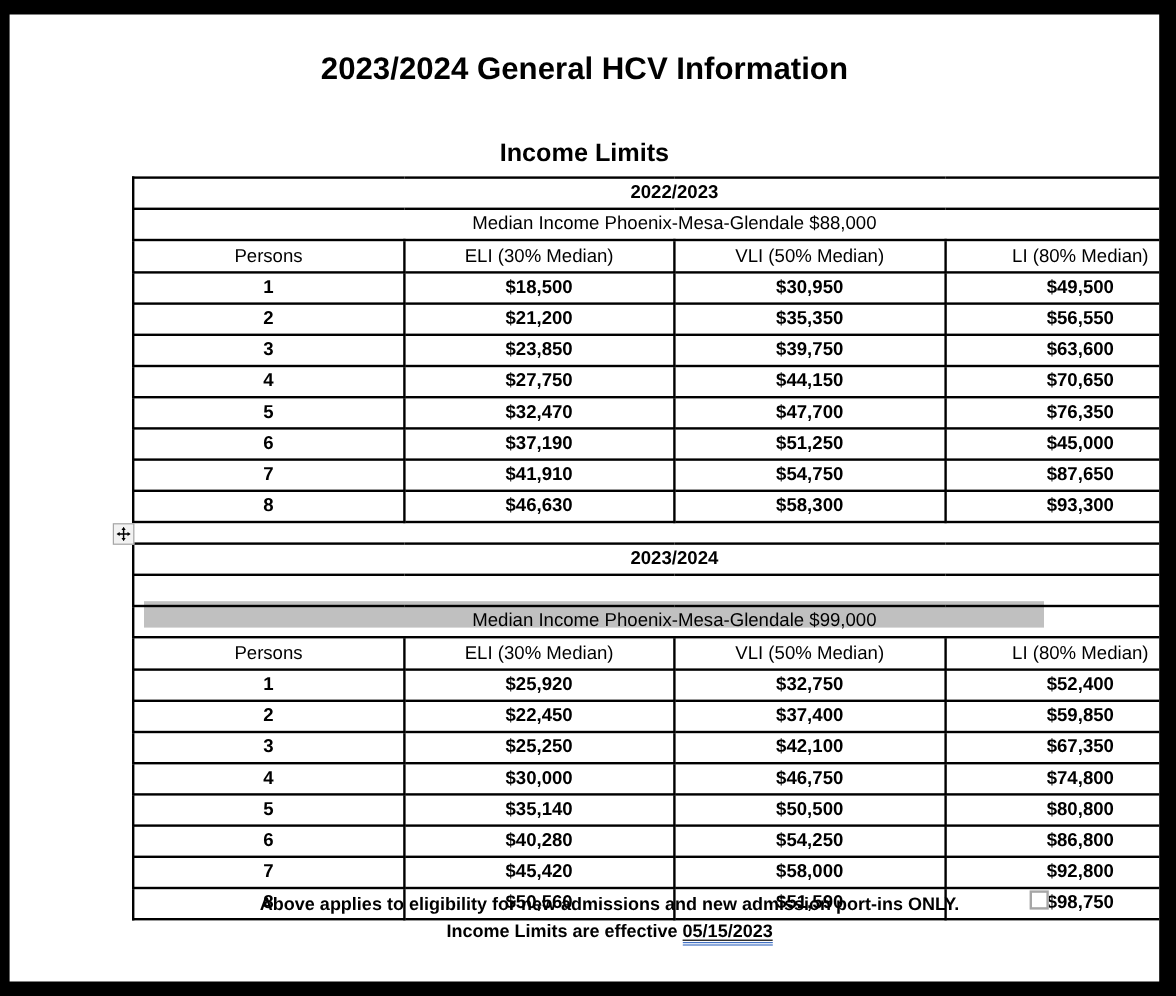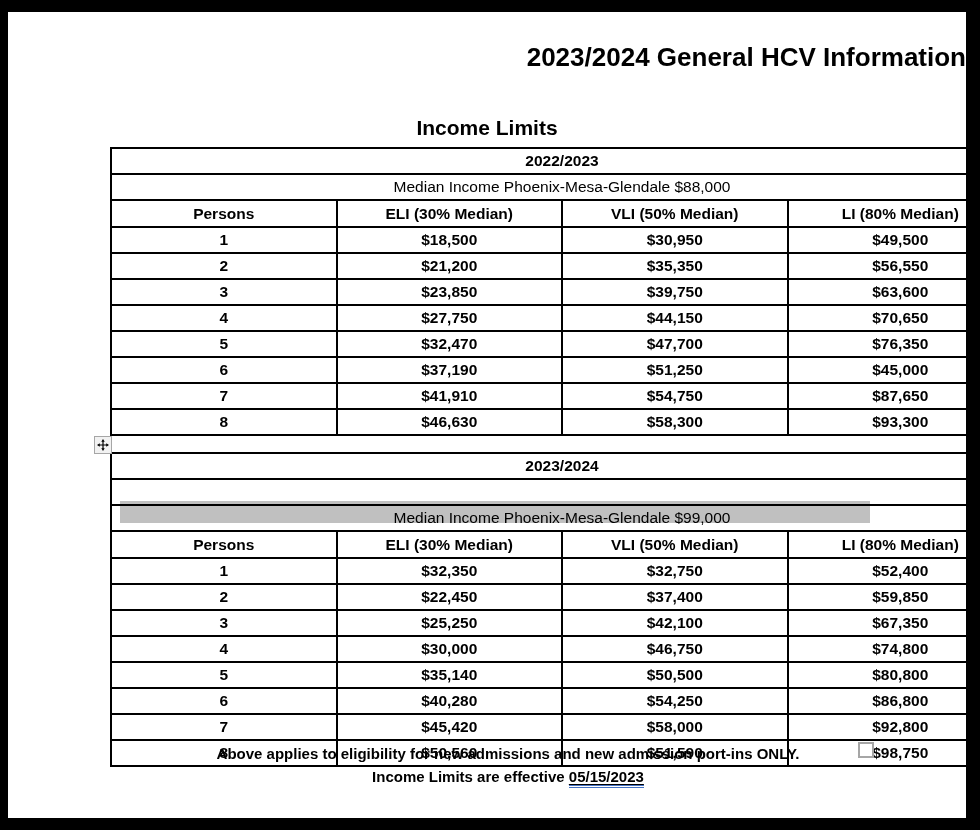--- a/index.html
+++ b/index.html
@@ -10,21 +10,21 @@
     background: #fff;
     border-style: solid;
     border-color: #000;
     border-width: 12px 14px 12px 8px;
     font-family: "Liberation Sans", sans-serif;
     color: #000;
     overflow: hidden;
   }
   .doc-title {
     position: absolute; left: 0; top: 30px; width: 100%;
-    text-align: right; font-size: 26px; font-weight: bold;
+    text-align: center; font-size: 26px; font-weight: bold;
   }
   .doc-subtitle {
     position: absolute; left: 0; top: 88px; width: 100%;
     text-align: center; font-size: 21px; font-weight: bold; margin-top: 16px;
   }
   .tbl-wrap { position: absolute; z-index: 1; }
   .tbl-wrap.t1 { left: 102px; top: 135px; }
   .tbl-wrap.t2 { left: 102px; top: 440px; }
   table.income {
     border-collapse: collapse; table-layout: fixed;
@@ -33,21 +33,21 @@
   table.income td, table.income th {
     border: 2px solid #000;
     padding: 0 4px;
     text-align: center;
     font-size: 15.5px;
     height: 24px;
     line-height: 1.15;
     overflow: hidden;
     white-space: nowrap;
   }
-  table.income th { font-weight: bold; height: 25px; }
+  table.income th { font-weight: normal; height: 25px; }
   td.caption-cell { font-weight: bold; font-size: 16px; }
   td.median-cell { font-weight: normal; font-size: 16px; background: transparent; }
   td.empty-cell { height: 24px; }
   table.income tbody td { font-weight: bold; }
   .hl-band {
     position: absolute; z-index: 0;
     left: 112px; top: 489px; width: 750px; height: 22px;
   }
   .move-handle {
     position: absolute; left: 86px; top: 424px;
@@ -172,21 +172,21 @@
         <tr>
             <th>Persons</th>
             <th>ELI (30% Median)</th>
             <th>VLI (50% Median)</th>
             <th>LI (80% Median)</th>
           </tr>
       </thead>
       <tbody>
           <tr>
             <td>1</td>
-            <td>$32,350</td>
+            <td>$25,920</td>
             <td>$32,750</td>
             <td>$52,400</td>
           </tr>
           <tr>
             <td>2</td>
             <td>$22,450</td>
             <td>$37,400</td>
             <td>$59,850</td>
           </tr>
           <tr>

